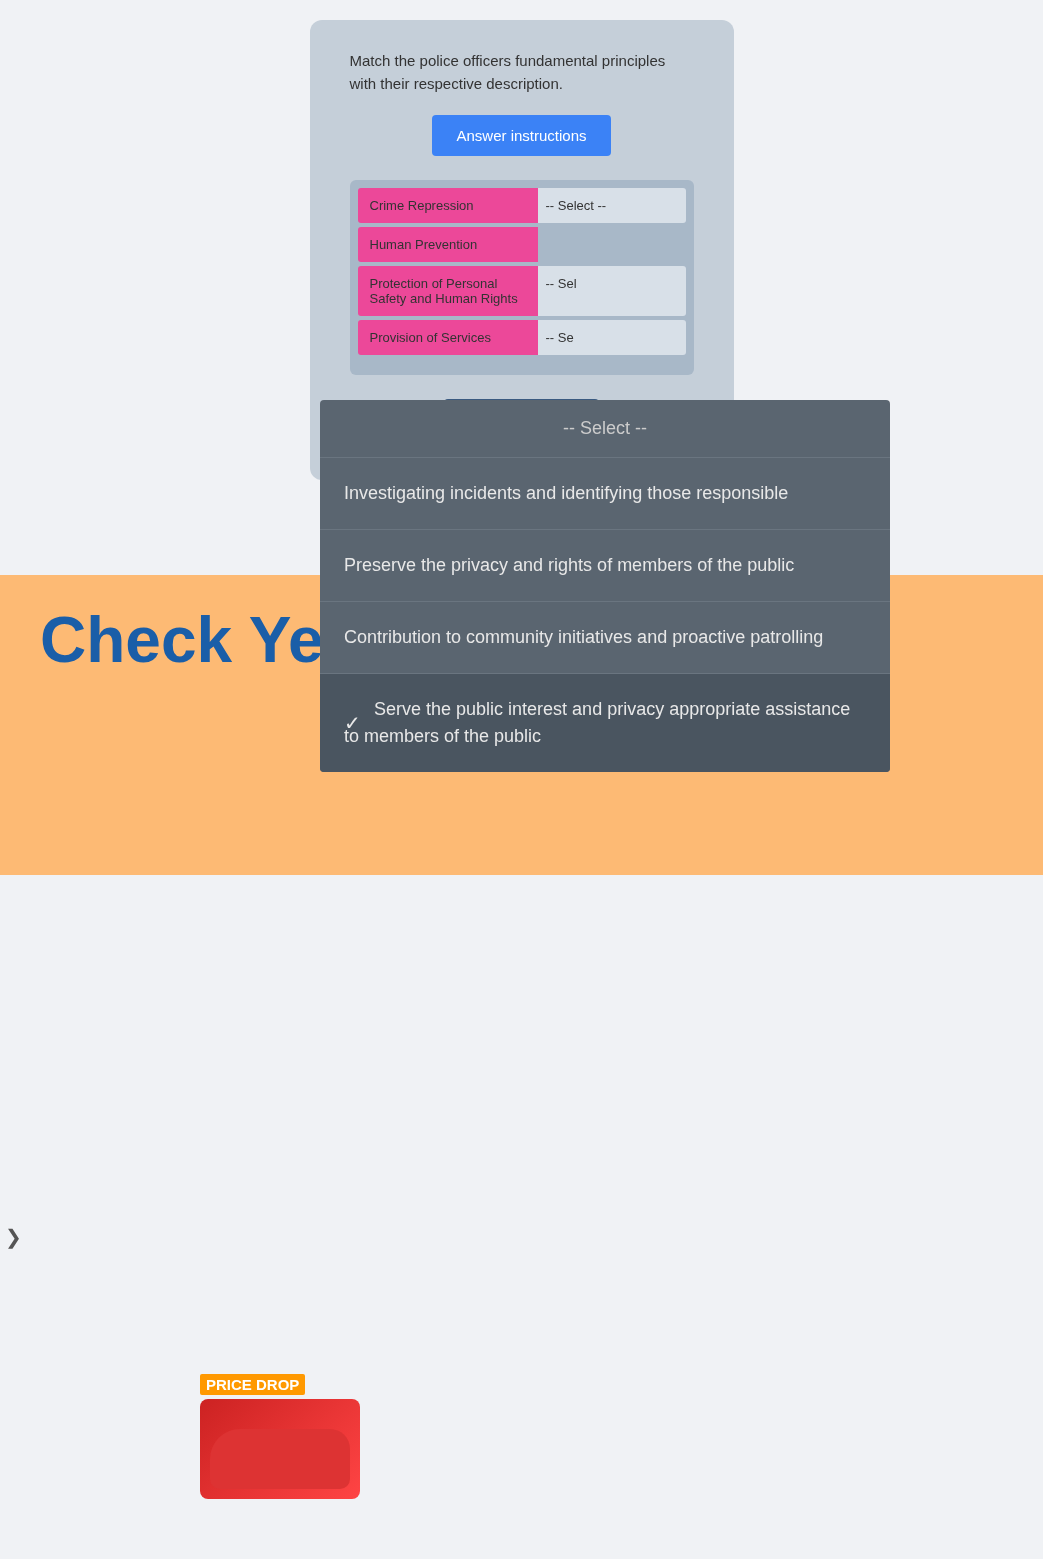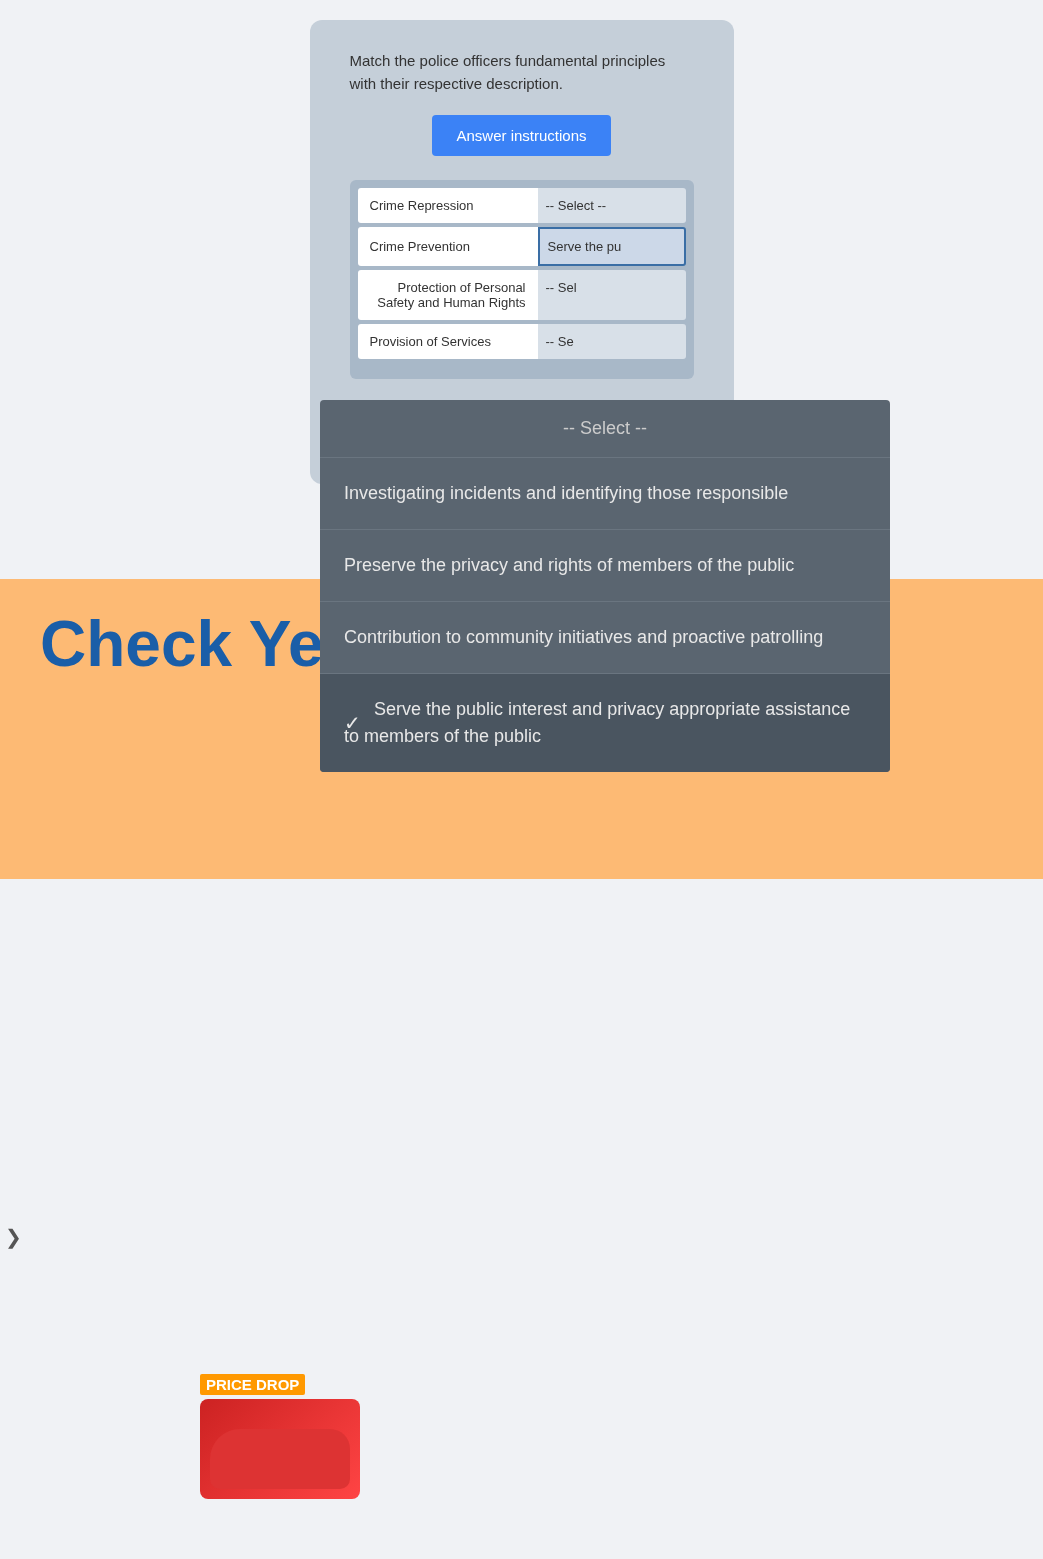--- a/index.html
+++ b/index.html
@@ -53,29 +53,28 @@
       display: flex;
       align-items: stretch;
       margin-bottom: 4px;
     }
 
     .match-row:last-child {
       margin-bottom: 12px;
     }
 
     .match-label {
-      background: #ffffff;
+      background: #ec4899;
       color: #333;
       font-size: 13px;
       padding: 10px 12px;
       flex: 0 0 180px;
       border-radius: 3px 0 0 3px;
       display: flex;
       align-items: center;
-      text-align: right;
     }
 
     .match-select {
       background: #d8e0e8;
       color: #333;
       font-size: 13px;
       padding: 10px 8px;
       flex: 1;
       border-radius: 0 3px 3px 0;
       border: none;
@@ -235,22 +234,21 @@
   <button class="answer-instructions-btn">Answer instructions</button>
 
   <div class="match-table">
 
     <div class="match-row">
       <div class="match-label">Crime Repression</div>
       <div class="match-select">-- Select --</div>
     </div>
 
     <div class="match-row">
-      <div class="match-label">Crime Prevention</div>
-      <div class="match-select selected">Serve the pu</div>
+      <div class="match-label">Human Prevention</div>
     </div>
 
     <div class="match-row">
       <div class="match-label">Protection of Personal Safety and Human Rights</div>
       <div class="match-select">-- Sel</div>
     </div>
 
     <div class="match-row">
       <div class="match-label">Provision of Services</div>
       <div class="match-select">-- Se</div>

